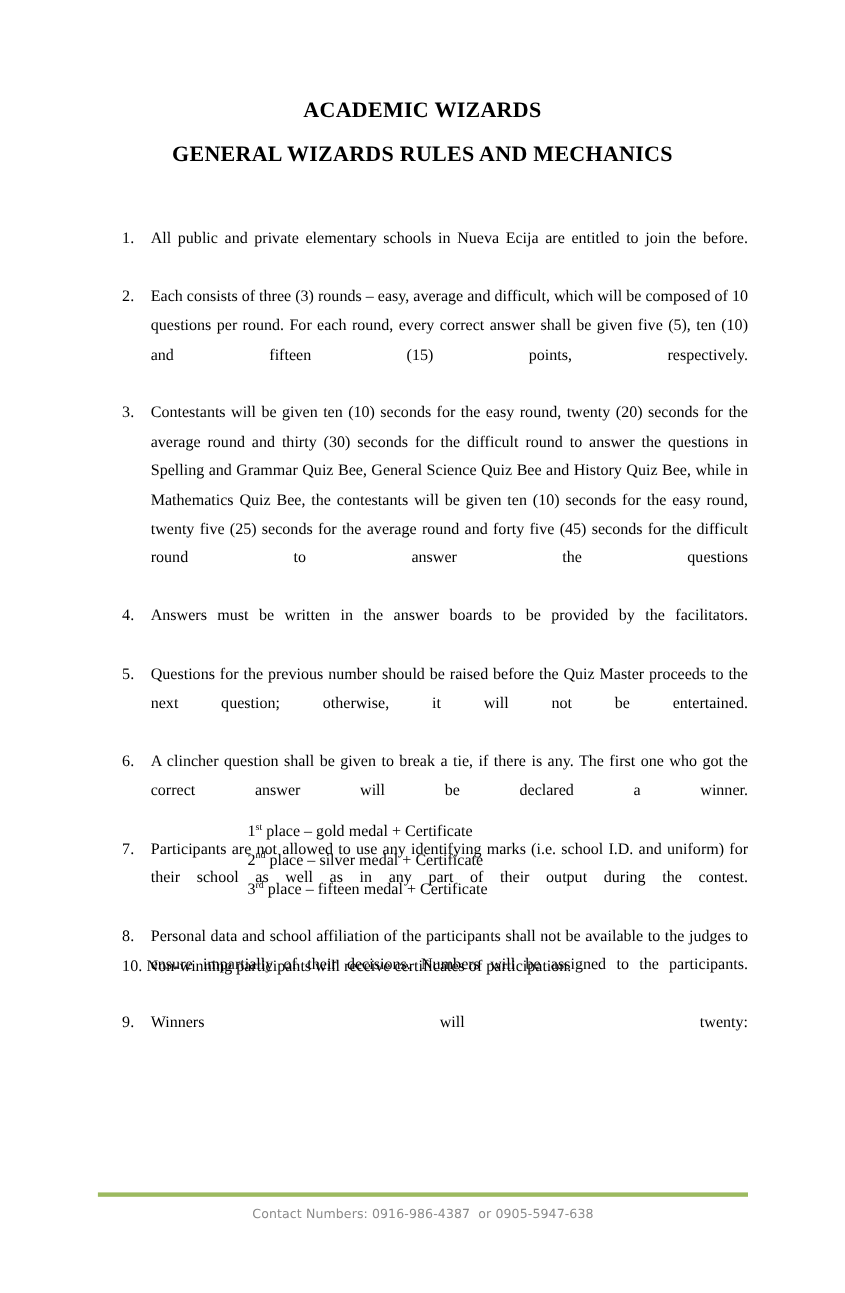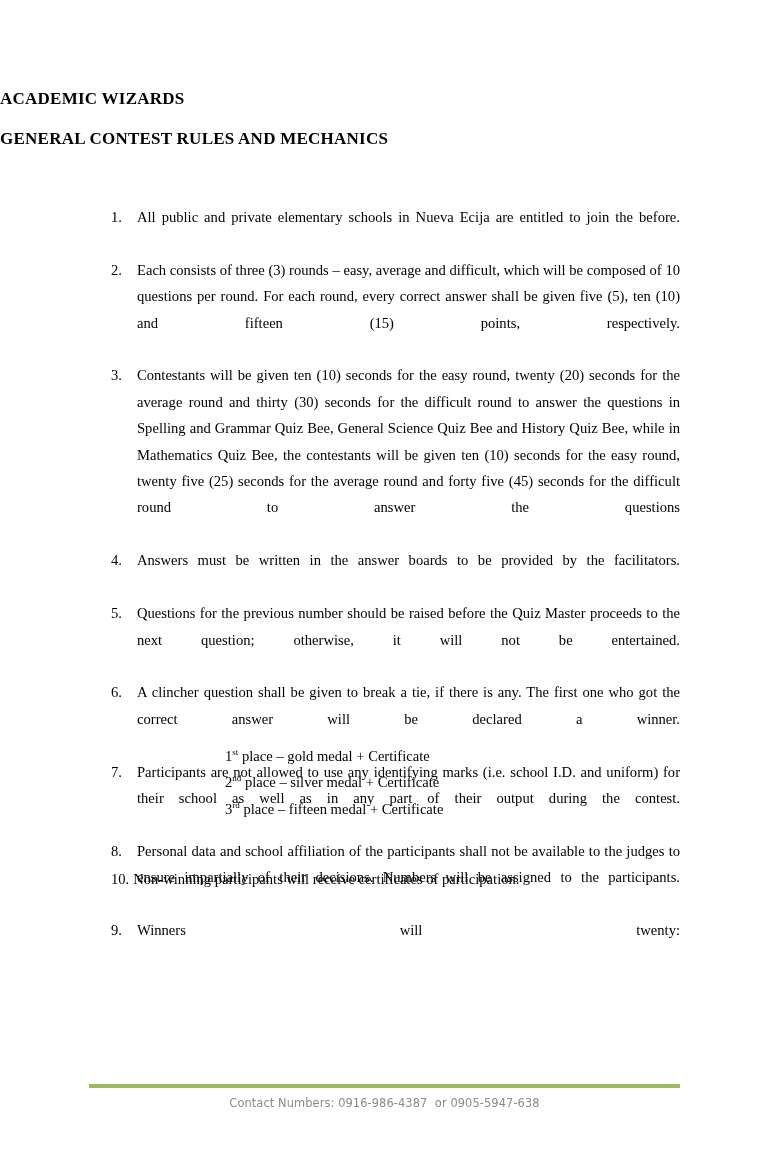--- a/index.html
+++ b/index.html
@@ -21,23 +21,23 @@
     top: 0; left: 0;
     width: 768px;
     height: 1175px;
   }
 
   
   .doc-title {
     position: absolute;
     left: 0;
     width: 768px;
-    text-align: left;
+    text-align: center;
     font-weight: bold;
-    font-size: 17px;
+    font-size: 20px;
     letter-spacing: 0.25px;
     line-height: 1;
   }
   #title-main  { top: 90px; }
   #title-sub   { top: 130px; }
 
   
   .rules {
     position: absolute;
     left: 111px;
@@ -128,21 +128,21 @@
     white-space: pre;
   }
 </style>
 </head>
 <body>
 
 <div class="page">
 
   <div class="doc-title" id="title-main">ACADEMIC WIZARDS</div>
 
-  <div class="doc-title" id="title-sub">GENERAL CONTEST RULES AND MECHANICS</div>
+  <div class="doc-title" id="title-sub">GENERAL WIZARDS RULES AND MECHANICS</div>
 
   <div class="rules">
 
     <div class="rule-item">
       <span class="num">1.</span>
       <span class="body">All public and private elementary schools in Nueva Ecija are entitled to join the before.</span>
     </div>
 
     <div class="rule-item">
       <span class="num">2.</span>

